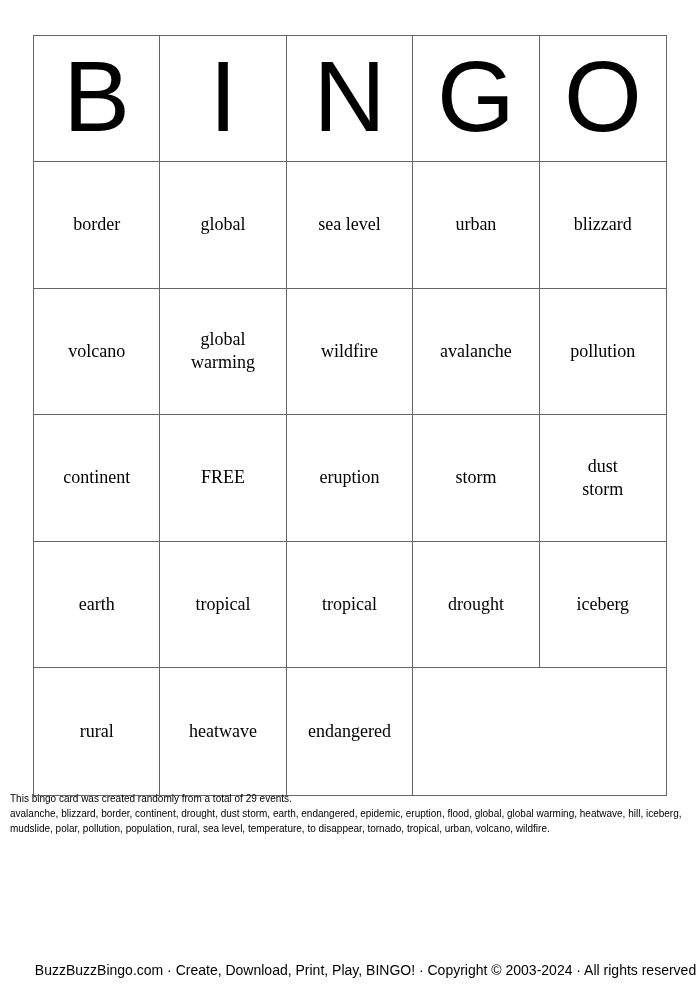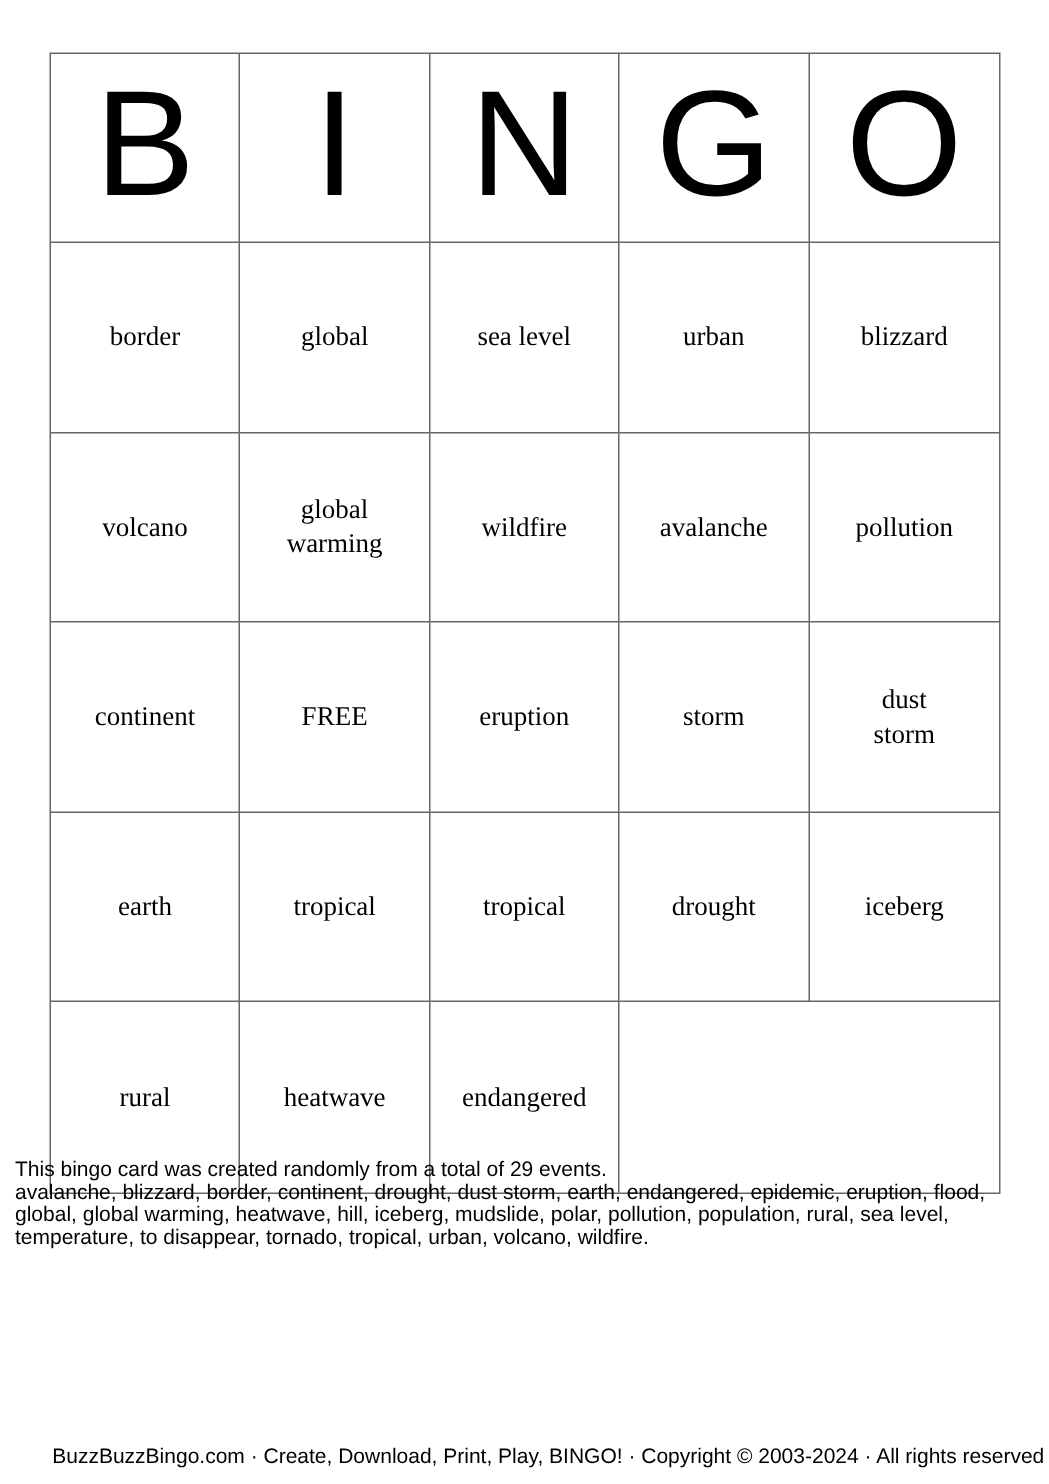--- a/index.html
+++ b/index.html
@@ -54,23 +54,23 @@
     font-size: 18px;
     line-height: 1.3;
     white-space: pre-line;
     padding: 2px;
     color: var(--text);
     font-family: Liberation Serif, serif;
   }
   .notes {
     position: absolute;
     left: 10px;
-    top: 772px;
+    top: 791px;
     width: 684px;
-    font-size: 14px;
+    font-size: 10px;
     line-height: 15px;
     color: var(--text);
   }
   .footer {
     position: absolute;
     left: 16px;
     top: 961px;
     width: 100%;
     text-align: center;
     font-size: 14px;

